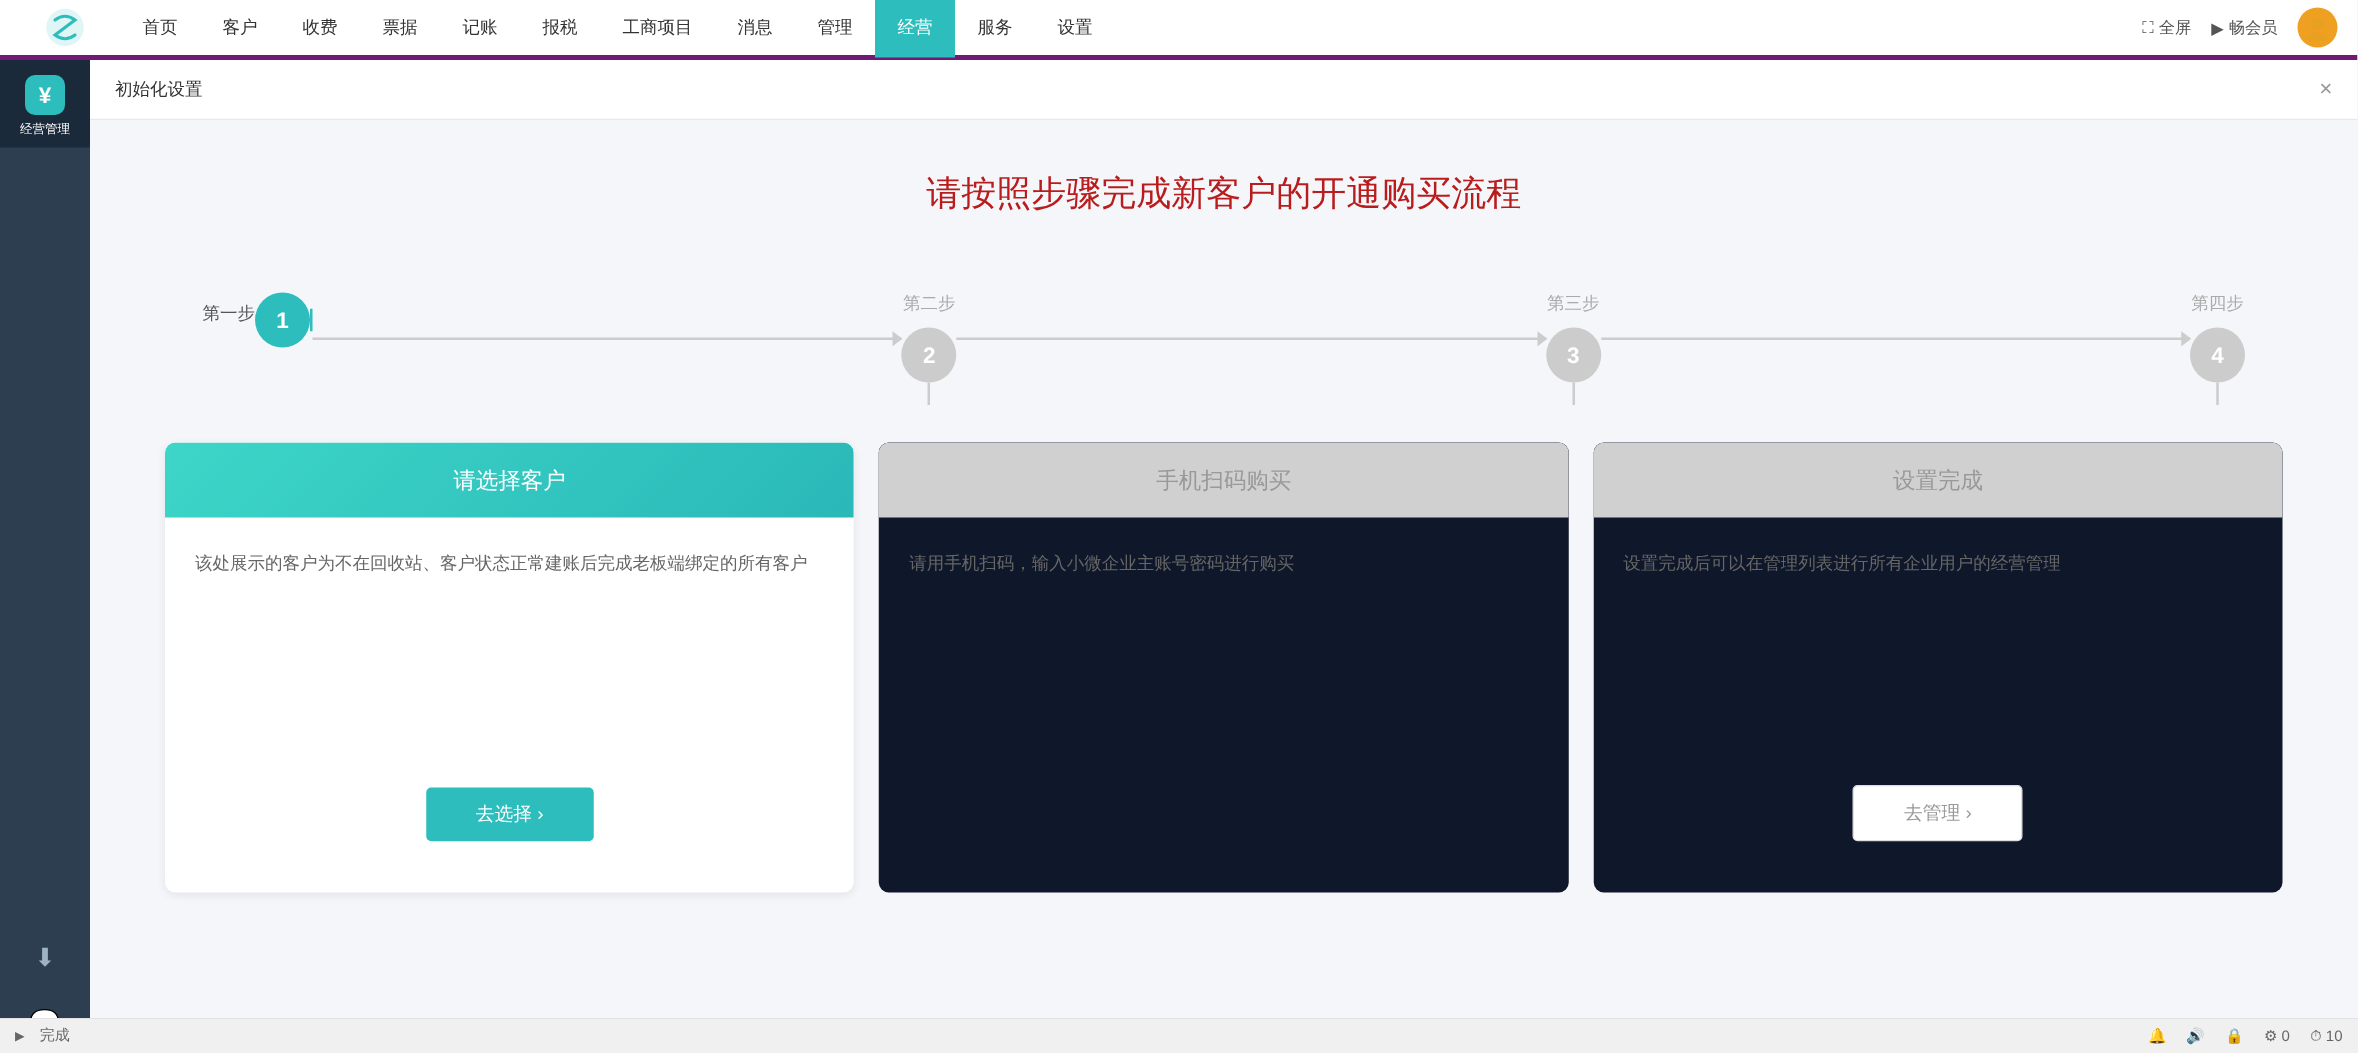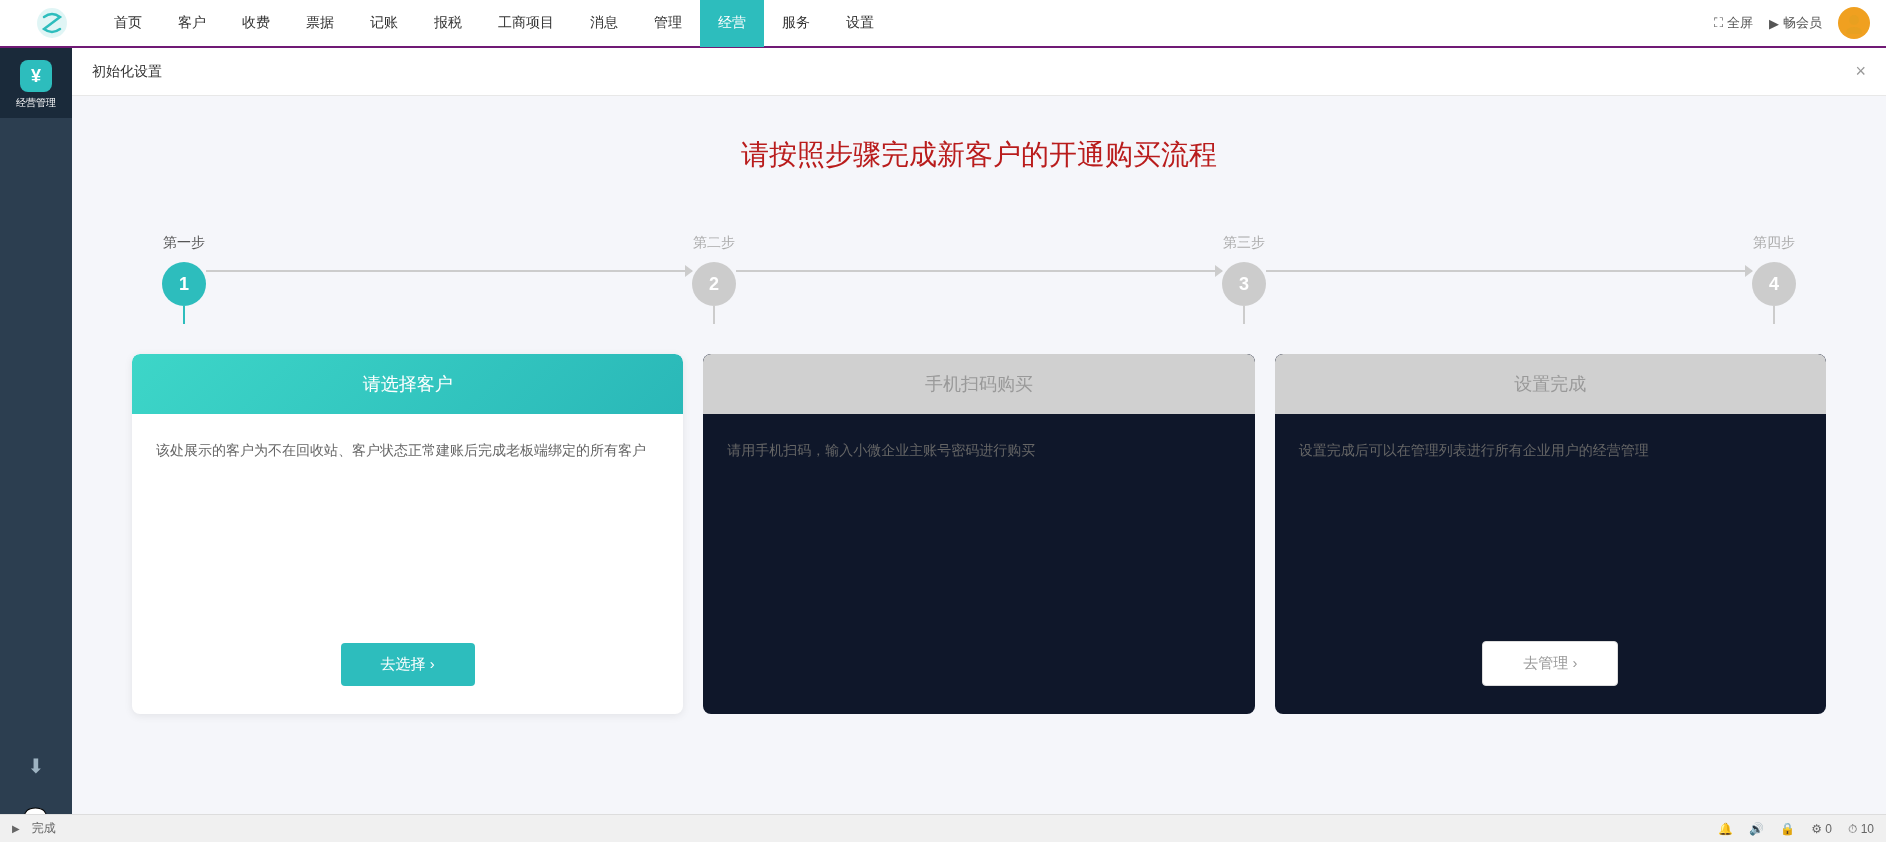--- a/index.html
+++ b/index.html
@@ -1,21 +1,21 @@
 <!DOCTYPE html>
 <html><head>
   <meta charset="utf-8">
   <style>
     * { box-sizing: border-box; margin: 0; padding: 0; }
     body { font-family: 'Microsoft YaHei', 'PingFang SC', sans-serif; background: #f0f2f5; width: 1886px; min-height: 842px; overflow: hidden; }
 
     
     .top-nav {
       display: flex; align-items: center; height: 48px;
-      background: #fff; border-bottom: 2px solid #701a75;
+      background: #fff; border-bottom: 4px solid #701a75;
       padding: 0 16px; gap: 0;
     }
     .top-nav .logo {
       width: 72px; display: flex; align-items: center; justify-content: center;
       margin-right: 8px;
     }
     .top-nav .logo svg { width: 32px; height: 32px; }
     .nav-items { display: flex; align-items: center; flex: 1; gap: 0; }
     .nav-item {
       padding: 0 18px; height: 48px; display: flex; align-items: center;
@@ -63,21 +63,21 @@
       padding: 40px 60px 30px; height: calc(100% - 48px); overflow-y: auto;
     }
     .main-heading {
       text-align: center; font-size: 28px; color: #b91c1c; font-weight: 400;
       margin-bottom: 60px;
     }
 
     
     .cards-row { display: flex; gap: 20px; }
     .card {
-      flex: 1; border-radius: 8px; padding: 0 0 20px;
+      flex: 1; border-radius: 8px; padding: 0 0 33px;
       min-height: 360px; display: flex; flex-direction: column;
       background: #fff; overflow: hidden;
     }
     .card.card-active { background: #fff; box-shadow: 0 2px 8px rgba(0,0,0,0.08); }
     .card.card-inactive { background: #0f172a; }
     .card-header-bar {
       padding: 18px 24px; font-size: 18px; font-weight: 500;
       text-align: center; color: #fff; border-radius: 8px 8px 0 0;
     }
     .card-header-bar.active-header { background: linear-gradient(135deg, #3dd6c8, #2ab8b8); }
@@ -166,21 +166,21 @@
     <div class="page-header">
       <span class="page-title">初始化设置</span>
       <span class="close-btn">×</span>
     </div>
 
     <div class="content-area">
       <div class="main-heading">请按照步骤完成新客户的开通购买流程</div>
 
       <div style="display:flex; align-items:flex-start; margin-bottom:30px; padding:0 30px;">
 
-        <div style="display:flex;flex-direction:column;align-items:center;flex:0 0 auto;">
+        <div style="display:flex;align-items:center;flex:0 0 auto;">
           <span style="font-size:14px;color:#555;margin-bottom:10px;">第一步</span>
           <div style="width:44px;height:44px;border-radius:50%;background:#2dbdbd;display:flex;align-items:center;justify-content:center;color:#fff;font-size:18px;font-weight:bold;z-index:2;position:relative;">1</div>
           <div style="width:2px;height:18px;background:#2dbdbd;"></div>
         </div>
 
         <div style="flex:1;height:2px;background:#ccc;margin-top:36px;position:relative;">
           <div style="position:absolute;right:-1px;top:-5px;width:0;height:0;border-top:6px solid transparent;border-bottom:6px solid transparent;border-left:8px solid #ccc;"></div>
         </div>
 
         <div style="display:flex;flex-direction:column;align-items:center;flex:0 0 auto;">

